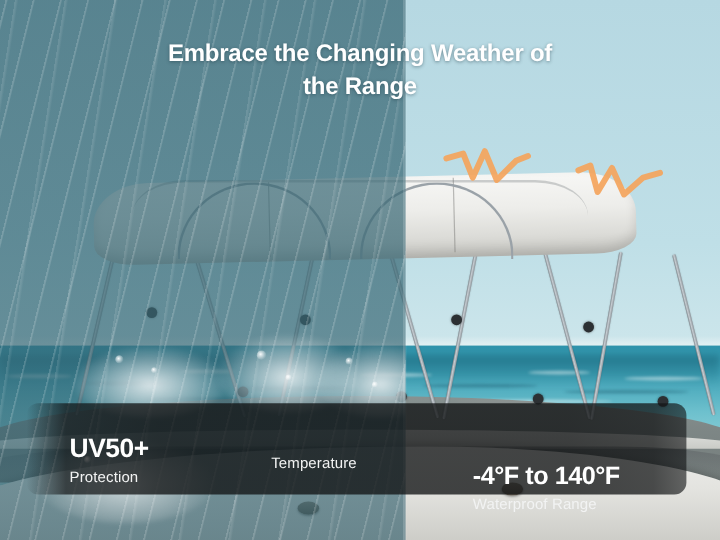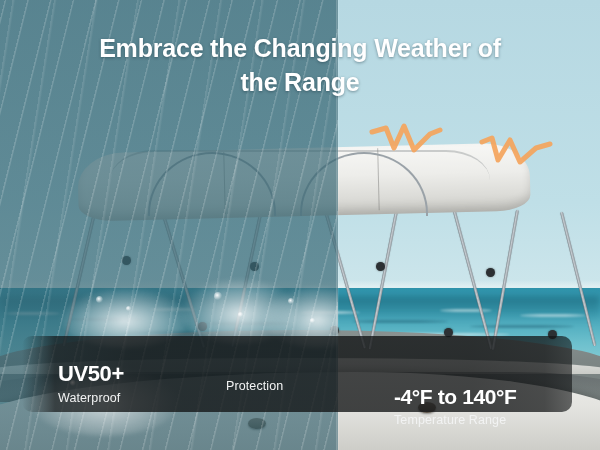--- a/index.html
+++ b/index.html
@@ -129,21 +129,21 @@
   }
 
   
   .ray{position:absolute;}
   .ray svg{display:block;overflow:visible;}
 
   
   .title{
     position:absolute;left:0;right:0;top:32px;
     text-align:center;color:#fff;
-    font-size:25px;font-weight:bold;line-height:1.34;
+    font-size:20px;font-weight:bold;line-height:1.34;
     letter-spacing:-.2px;
     text-shadow:0 1px 3px rgba(20,45,55,.45);
     padding:0 58px;
   }
 
   
   .feature-bar{
     position:absolute;left:22px;top:336px;width:550px;height:76px;
     border-radius:10px;
     background:linear-gradient(to right,
@@ -265,27 +265,27 @@
   <div class="title">
     <div>Embrace the Changing Weather of</div>
     <div>the Range</div>
   </div>
 
   <div class="feature-bar"></div>
   <div class="features">
 
     <div class="feature f1">
       <div class="f-value">UV50+</div>
-      <div class="f-label">Waterproof</div>
+      <div class="f-label">Protection</div>
     </div>
 
     <div class="feature f2">
-      <div class="f-label">Protection</div>
+      <div class="f-label">Temperature</div>
     </div>
 
     <div class="feature f3">
       <div class="f-value">-4°F to 140°F</div>
-      <div class="f-label">Temperature Range</div>
+      <div class="f-label">Waterproof Range</div>
     </div>
 
   </div>
 
 </div>
 
 </body></html>

